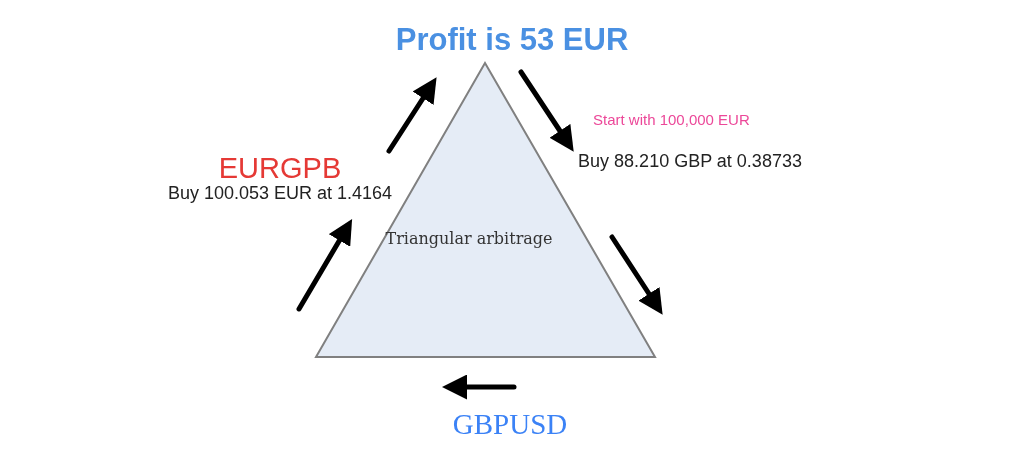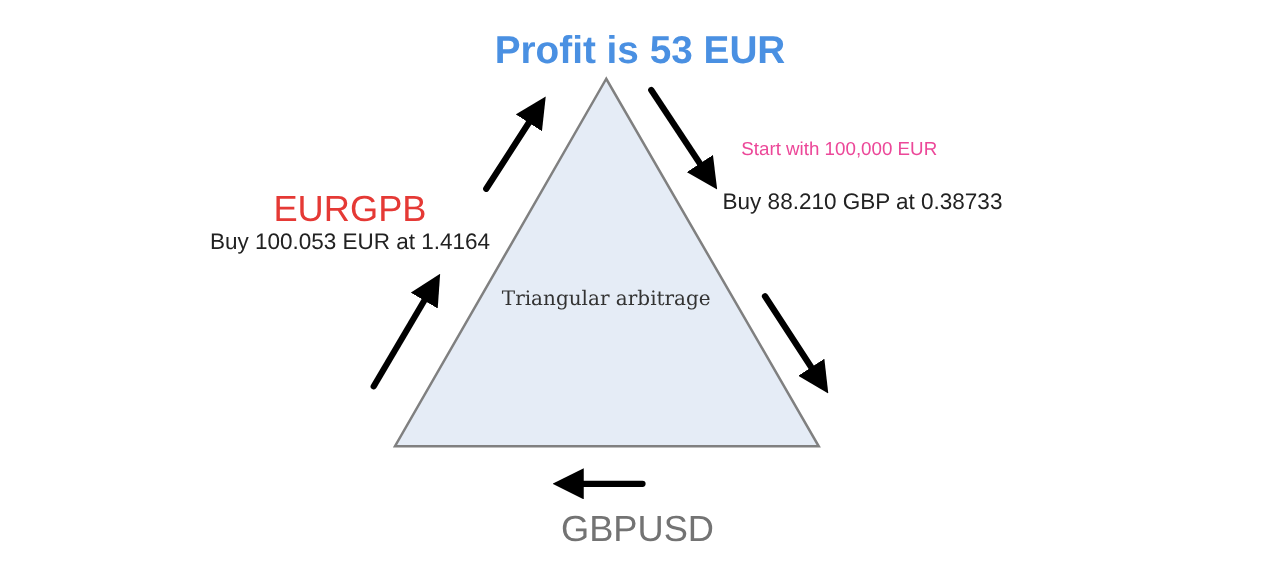--- a/index.html
+++ b/index.html
@@ -35,18 +35,18 @@
 <div class="lbl" style="left:160px; width:240px; top:152px;">
   <div class="pair" style="color:#e53935;">EURGPB</div>
   <div class="trade">Buy 100.053 EUR at 1.4164</div>
 </div>
 
 <div class="lbl" style="left:570px; width:240px; top:152px;">
   <div class="trade">Buy 88.210 GBP at 0.38733</div>
 </div>
 
 <div class="lbl" style="left:350px; width:320px; top:408px;">
-  <div class="pair" style="color:#737373;">GBPUSD</div>
+  <div class="pair" style="color:#3b82f6;font-family:Liberation Serif, serif;">GBPUSD</div>
 </div>
 
-<div class="lbl center-txt" style="left:385px; width:200px; top:229px;">
+<div class="lbl center-txt" style="left:369px; width:200px; top:229px;">
   <div>Triangular arbitrage</div>
 </div>
 
 </body></html>

